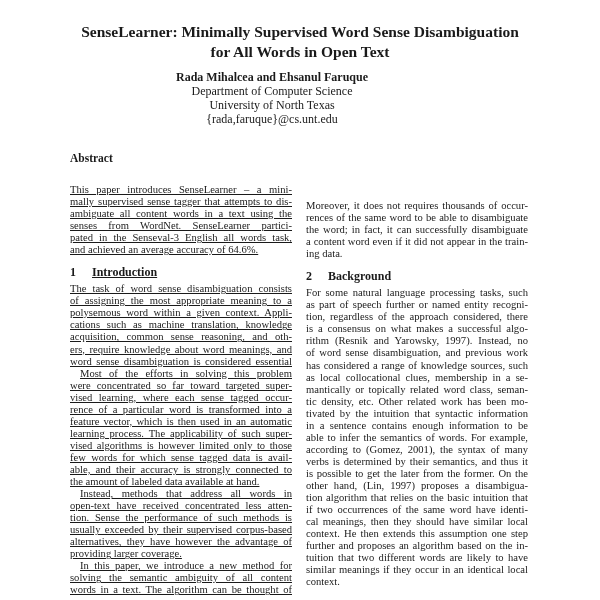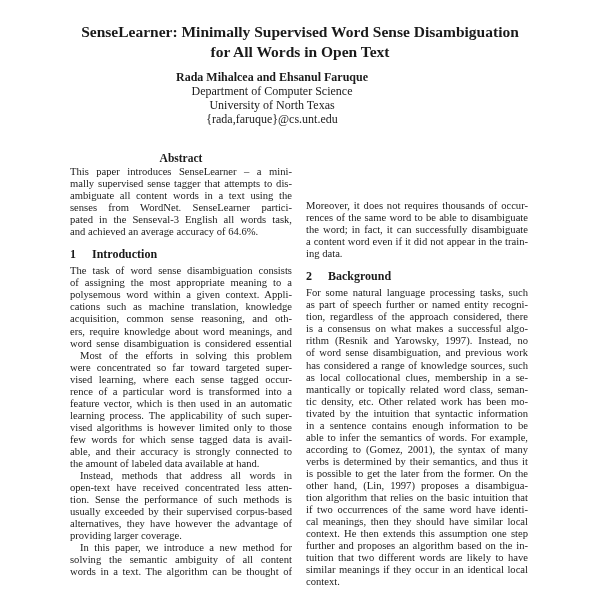--- a/index.html
+++ b/index.html
@@ -7,26 +7,26 @@
          font-family:"Liberation Serif", "DejaVu Serif", serif; color:#1a1a1a; }
   .title { position:absolute; left:0; width:600px; text-align:center;
            font-weight:bold; font-size:15.5px; line-height:20px; }
   .title .l1 { position:absolute; top:22px; left:0; width:600px; }
   .title .l2 { position:absolute; top:42px; left:0; width:600px; }
   .authors { position:absolute; top:70px; left:0; width:544px; text-align:center;
              font-size:12px; line-height:14px; }
   .authors div { height:14px; }
   .authors .names { font-weight:bold; }
   .col { position:absolute; width:222px; font-size:10.6px; line-height:12.05px; text-align:justify; }
-  .col.left { left:70px; top:166px; }
+  .col.left { left:70px; top:184px;text-decoration:underline; }
   .col.right { left:306px; top:152px;margin-top:48px; }
   .col .ln { display:block; height:12.05px; white-space:nowrap; text-align:justify; text-align-last:justify; overflow:hidden; }
   .col .ln.last { text-align-last:left; }
   .col .ln.ind { text-indent:10px; }
-  .abs-head { position:absolute; left:70px; top:152px; width:222px; text-align:center; font-weight:bold; font-size:11.5px; }
+  .abs-head { position:absolute; left:70px; top:152px; width:222px; text-align:left; font-weight:bold; font-size:11.5px; }
   .sec { font-weight:bold; font-size:12px; height:14px; line-height:14px; }
   .sec .num { display:inline-block; width:22px; }
   .gap { height:8px; }
 </style>
 </head>
 <body>
 
 <div class="title">
   <div class="l1">SenseLearner: Minimally Supervised Word Sense Disambiguation</div>
   <div class="l2">for All Words in Open Text</div>

